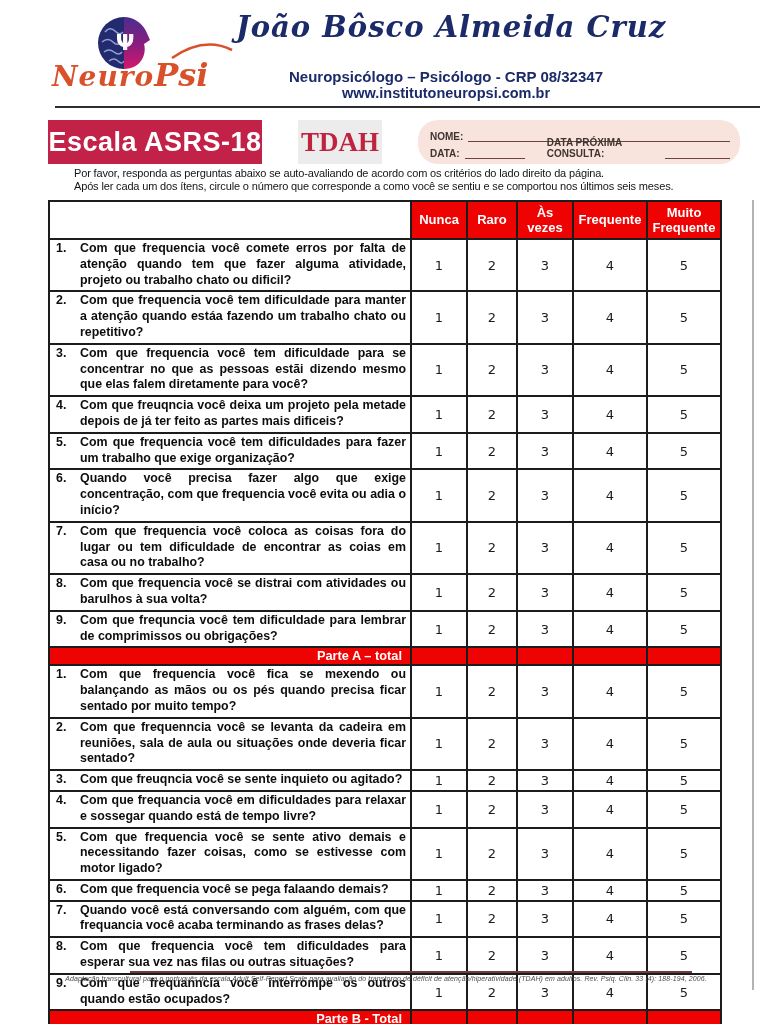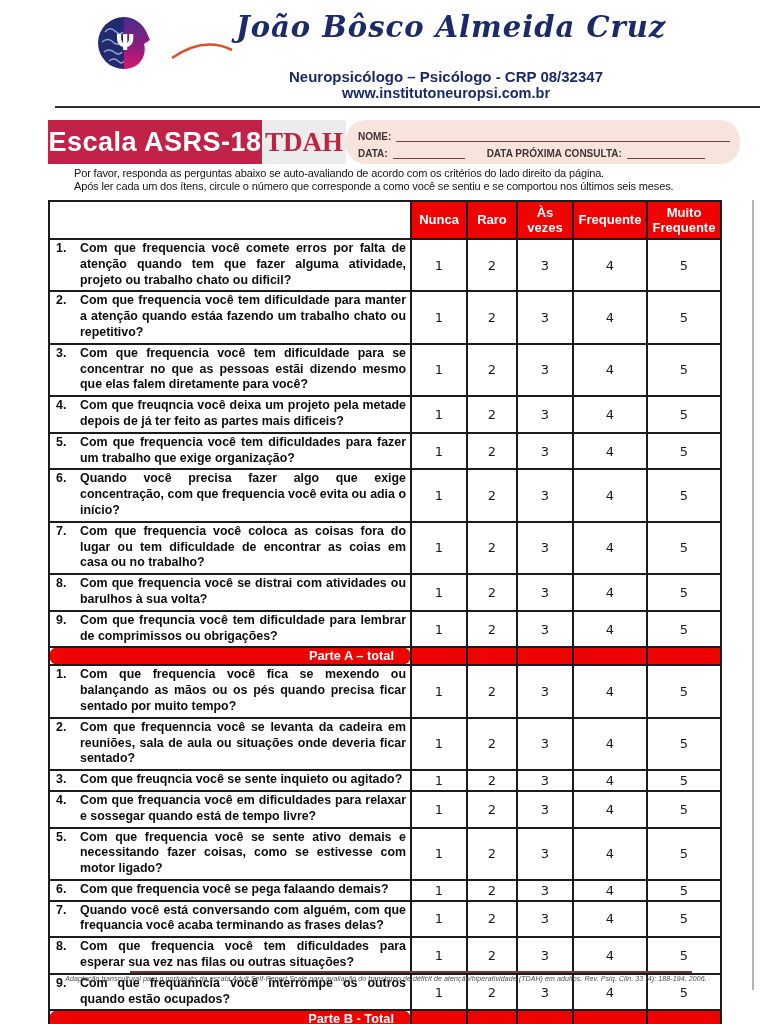--- a/index.html
+++ b/index.html
@@ -19,21 +19,21 @@
   .sig-block{position:absolute;left:236px;top:10px;width:420px;text-align:center;}
   .signature{font-family:"DejaVu Serif",serif;font-style:italic;font-weight:bold;
              font-size:29px;color:#1b2a68;letter-spacing:1px;white-space:nowrap;}
   .credentials{margin-top:24px;font-weight:bold;font-size:15px;color:#1b2a68;}
   .website{margin-top:0;font-weight:bold;font-size:14.5px;color:#1b2a68;}
 
   .hdr-divider{position:absolute;left:55px;top:106px;width:705px;height:0;
                border-top:2px solid #2e2e2e;}
 
   
-  .title-strip{position:absolute;left:48px;top:120px;width:692px;height:44px;display:flex;}
+  .title-strip{position:absolute;left:48px;top:120px;width:692px;height:44px;display:flex;gap:36px;}
   .scale-box{width:214px;height:44px;background:#c22148;color:#fff;font-weight:bold;
              font-size:27px;display:flex;align-items:center;justify-content:center;
              letter-spacing:0.5px;}
   .tag-box{width:84px;height:44px;background:#ececec;color:#c0233f;font-weight:bold;
            font-size:27px;display:flex;align-items:center;justify-content:center;font-family:Liberation Serif, serif;}
   .fields-box{flex:1;height:44px;background:#f8e4dd;padding:5px 10px 0 12px;box-sizing:border-box;
               font-size:10px;font-weight:bold;color:#3f3430;border-radius:20px;}
   .fields-box .frow{display:flex;align-items:flex-end;height:17px;}
   .fline{display:inline-block;border-bottom:1.4px solid #6b453d;height:11px;margin-left:5px;}
   .fline.name{flex:1;}
@@ -50,21 +50,21 @@
   th.hdr{background:#ee0202;color:#fff;font-weight:bold;font-size:13px;text-align:center;
          line-height:1.18;padding:2px 1px;height:32px;white-space:pre-line;vertical-align:middle;}
   th.no-cell,td.no-cell{border:none;background:#fff;}
   td.q{font-weight:bold;font-size:12.4px;line-height:15.8px;text-align:justify;
        padding:1px 4px 2px 30px;position:relative;vertical-align:top;color:#0d0d0d;}
   td.q .qnum{position:absolute;left:6px;top:1px;text-align:left;}
   td.val{text-align:center;font-size:13px;color:#1a1a1a;font-family:"DejaVu Sans",sans-serif;
          vertical-align:middle;padding:0;}
   tr.total-row td{background:#ee0202;height:14px;}
   tr.total-row td.tlabel{color:#fff;font-weight:bold;font-size:12.8px;text-align:right;
-                         padding:0 16px 1px 0;line-height:14px;border-radius:9px;}
+                         padding:0 8px 1px 0;line-height:14px;}
 
   .right-rule{position:absolute;left:752px;top:200px;height:790px;width:0;
               border-left:2px solid #b3b3b3;}
 
   
   .foot-line{position:absolute;left:130px;top:971px;width:562px;height:0;
              border-top:2px solid #6e3a3a;}
   .citation{position:absolute;left:48px;top:975px;width:676px;text-align:center;
             font-size:7px;font-style:italic;color:#4a4a4a;letter-spacing:0.1px;}
 </style>
@@ -84,20 +84,21 @@
     <path d="M10,18 q5,-6 10,-1 t8,1" stroke="#8fa0d8" fill="none" stroke-width="1.6"></path>
     <path d="M7,28 q6,-5 11,0 t9,-1" stroke="#8fa0d8" fill="none" stroke-width="1.6"></path>
     <path d="M9,38 q5,-4 10,0 t8,0" stroke="#8fa0d8" fill="none" stroke-width="1.6"></path>
     <path d="M14,47 q5,-4 9,0 t6,0" stroke="#8fa0d8" fill="none" stroke-width="1.4"></path>
     <path d="M29,3 A25,25 0 0 1 51,17 L55,26 L49,30 C52,40 46,55 29,55 Z" fill="url(#faceGrad)"></path>
     <text x="30" y="36" font-size="22" font-weight="bold" fill="#ffffff" font-family="DejaVu Sans, sans-serif" text-anchor="middle">Ψ</text>
   </svg>
   <svg class="swoosh" width="64" height="20" viewBox="0 0 64 20">
     <path d="M2,16 Q34,-6 62,8" stroke="#d8512b" stroke-width="2.6" fill="none"></path>
   </svg>
+  <div class="word"><span class="neuro">Neuro</span><span class="psi">Psi</span></div>
 </div>
 
 <div class="sig-block">
   <div class="signature">João Bôsco Almeida Cruz</div>
   <div class="credentials">Neuropsicólogo – Psicólogo - CRP 08/32347</div>
   <div class="website">www.institutoneuropsi.com.br</div>
 </div>
 
 <div class="hdr-divider"></div>
 

